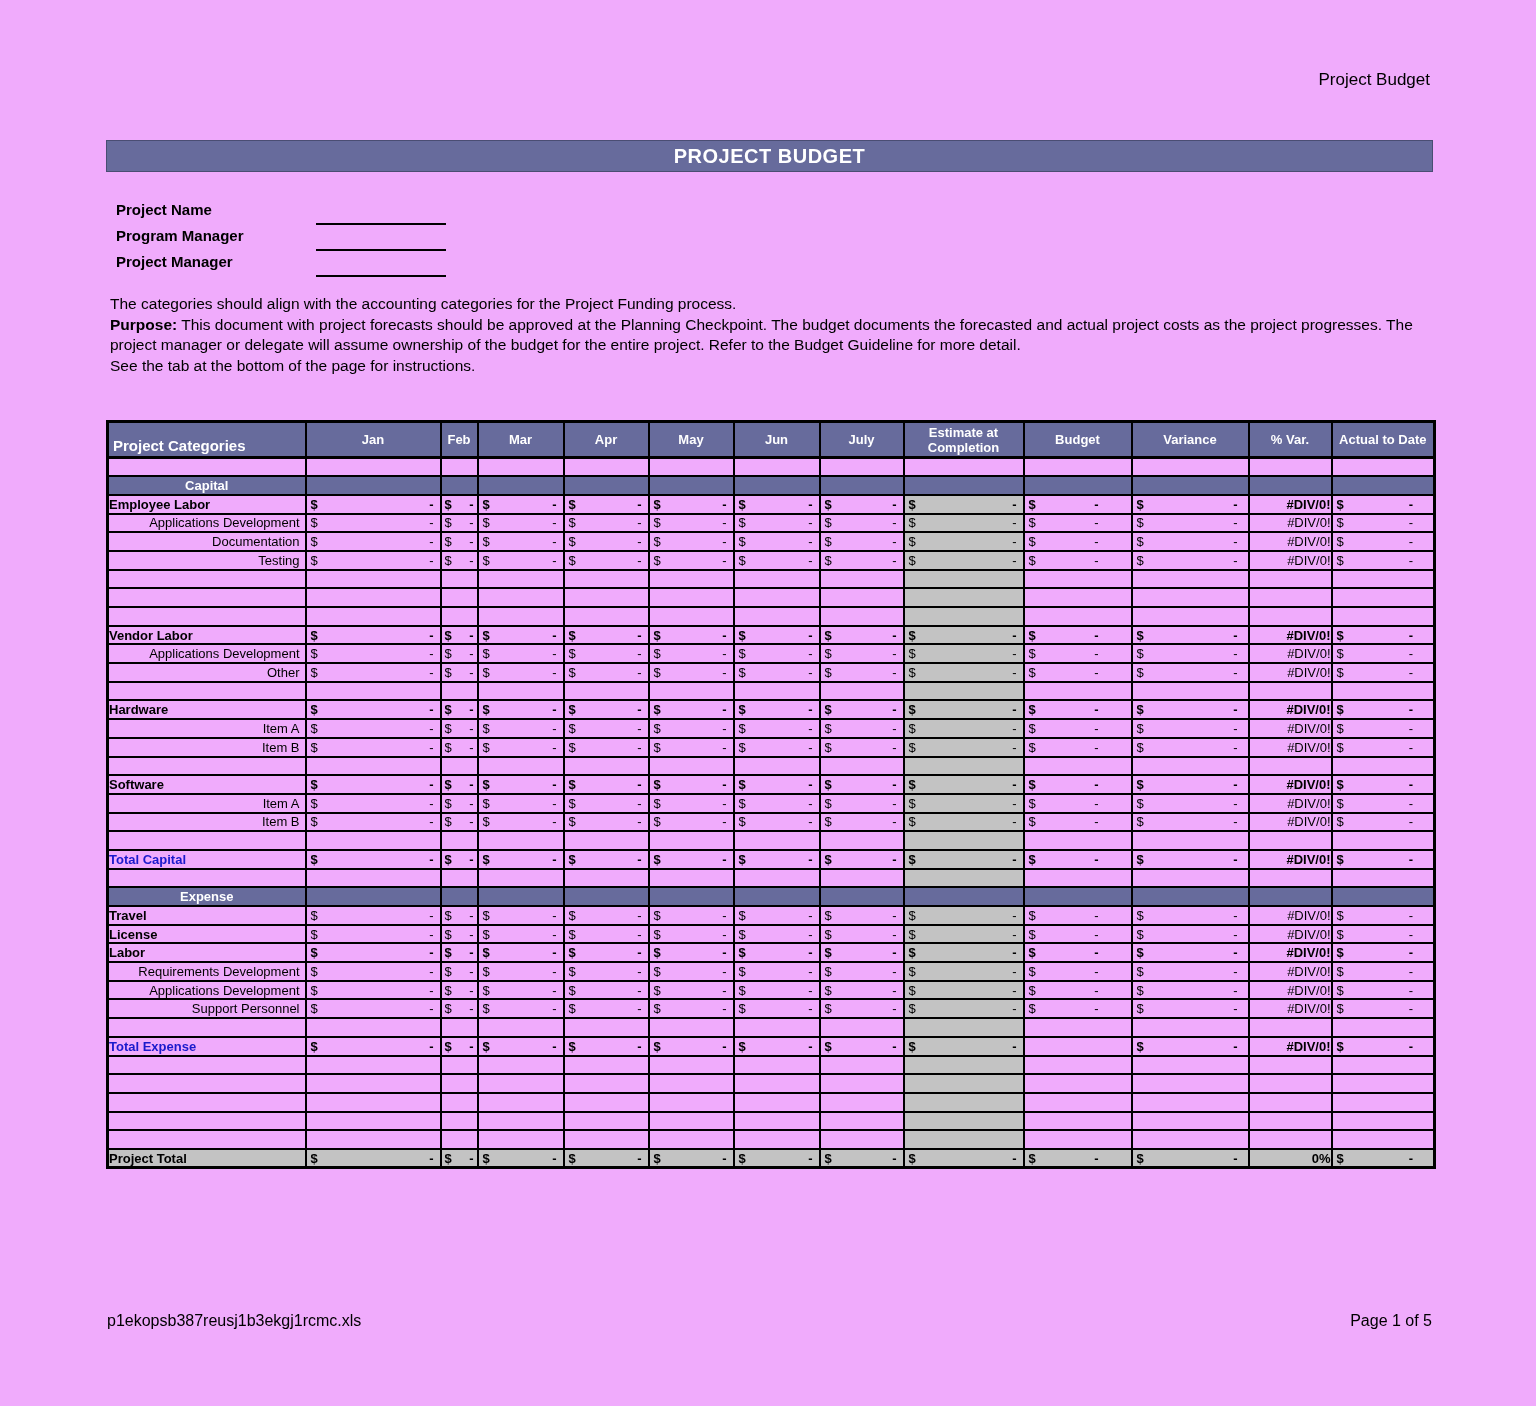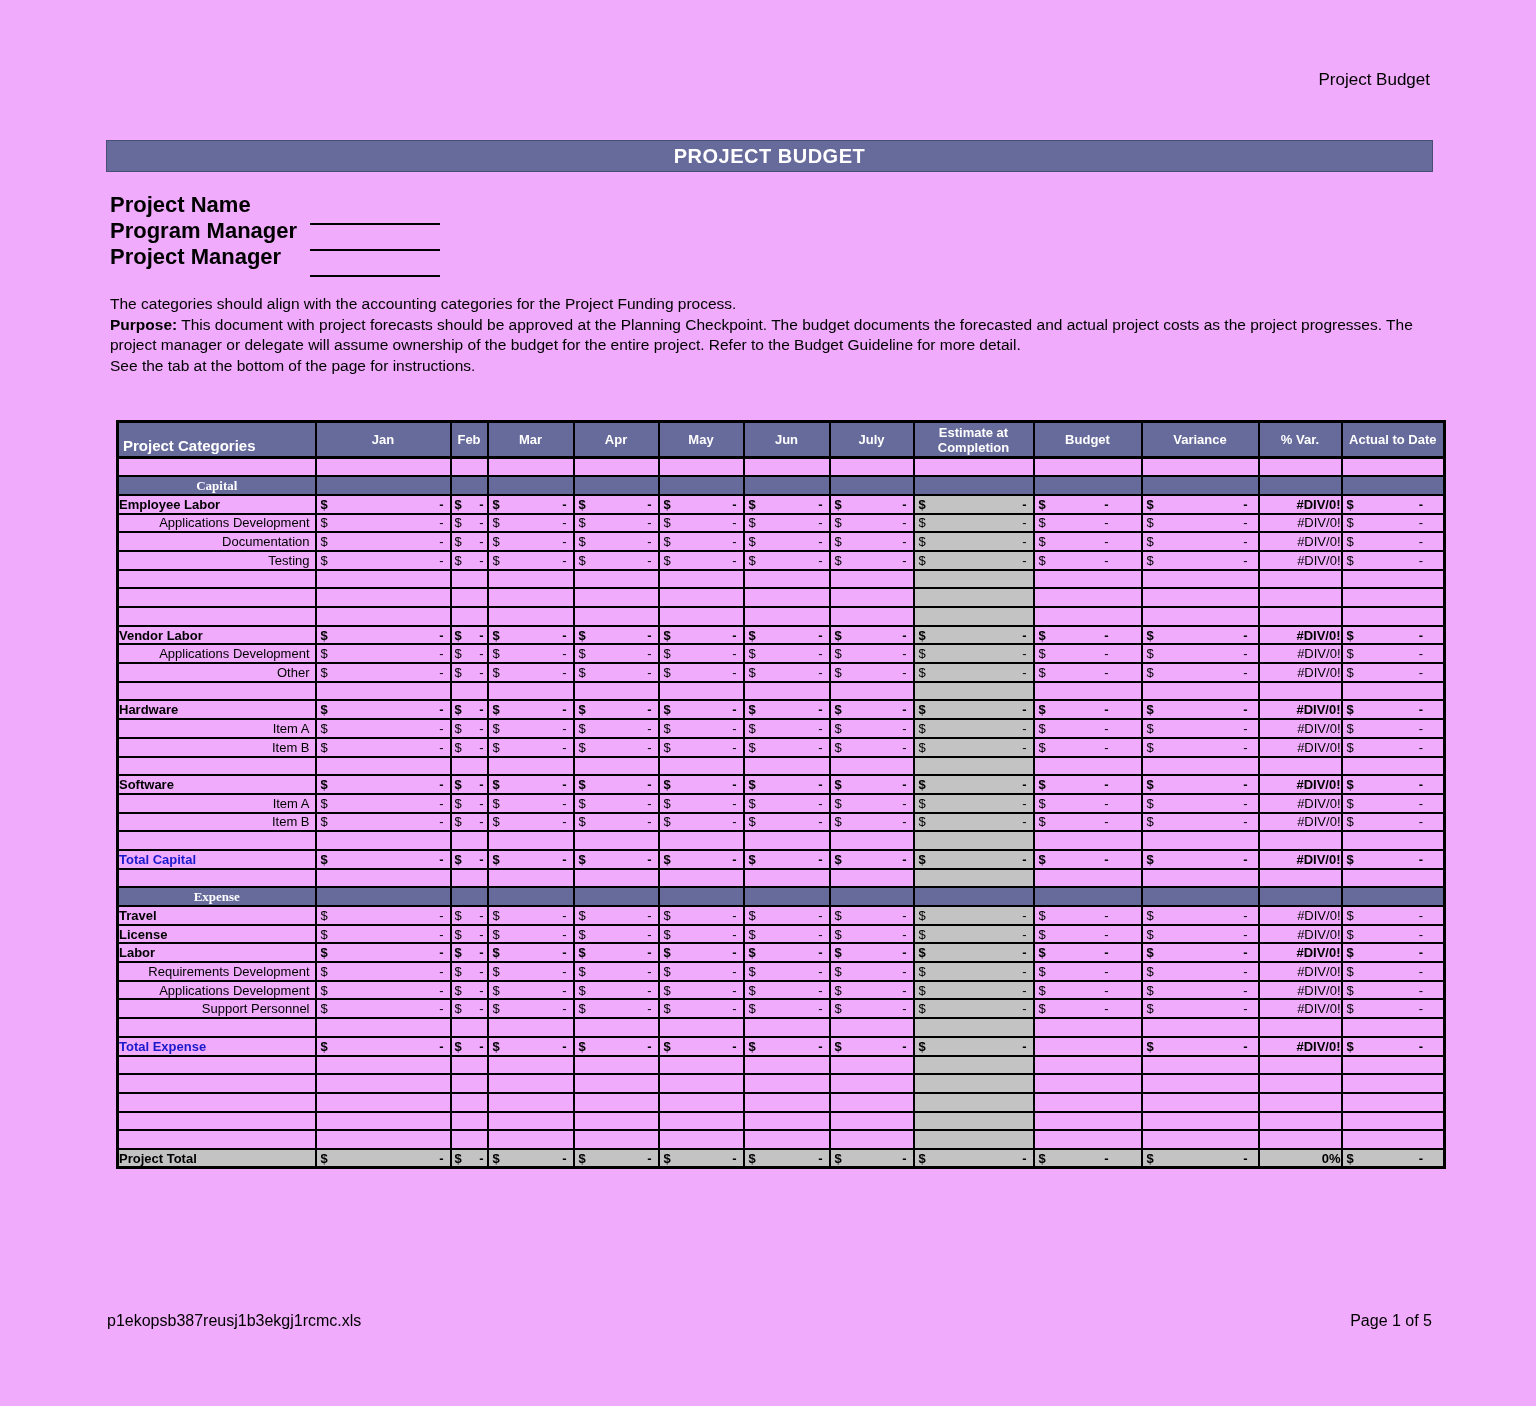--- a/index.html
+++ b/index.html
@@ -15,48 +15,48 @@
   }
   .corner-title{position:absolute;top:70px;right:106px;font-size:17px;}
   .banner{
     position:absolute;left:106px;top:140px;width:1327px;height:32px;
     background:var(--purple);display:flex;align-items:center;justify-content:center;
     border:1px solid #4a4d73;box-sizing:border-box;
   }
   .banner span{color:#fff;font-weight:bold;font-size:20px;letter-spacing:.5px;}
   .fields{position:absolute;left:110px;top:192px;}
   .field-row{display:flex;height:26px;align-items:flex-end;}
-  .field-label{font-size:22px;font-weight:bold;width:200px;}
+  .field-label{font-size:15px;font-weight:bold;width:200px;margin-left:6px;}
   .field-line{width:130px;border-bottom:2px solid #000;transform:translateY(7px);}
   .purpose{position:absolute;left:110px;top:294px;width:1332px;font-size:15.5px;line-height:20.5px;}
   .purpose p{margin:0;}
 
   table.budget{
-    position:absolute;left:116px;top:420px;border-collapse:collapse;table-layout:fixed;
+    position:absolute;left:106px;top:420px;border-collapse:collapse;table-layout:fixed;
     border:3px solid #000;
   }
   table.budget th,table.budget td{
     border:2px solid #000;padding:0;font-size:13px;overflow:hidden;white-space:nowrap;
     box-sizing:border-box;vertical-align:middle;
   }
   table.budget thead th{
     background:var(--purple);color:#fff;font-weight:bold;height:36px;text-align:center;
     line-height:15px;white-space:normal;border-bottom:3px solid #000;
   }
   table.budget thead th.cat{
     text-align:left;vertical-align:bottom;font-size:15px;padding:0 0 3px 4px;
   }
   table.budget tbody td{height:18.7px;}
   tr.r-spacer td{height:21px;}
   .lbl{padding-left:3px;}
   tr.r-category td.lbl{font-weight:bold;margin-top:16px;}
   tr.r-sub td.lbl{text-align:right;padding-right:5px;padding-left:0;}
   tr.r-total td.lbl{font-weight:bold;color:var(--blue);}
   tr.r-grand td.lbl{font-weight:bold;}
-  tr.r-section td{background:var(--purple);font-family:Liberation Serif, serif;}
+  tr.r-section td{background:var(--purple);}
   tr.r-section td.lbl{color:#fff;font-weight:bold;text-align:center;padding-left:0;}
   td.gray{background:var(--gray);}
   tr.r-grand td{background:var(--gray);}
   .cur{float:left;padding-left:4px;}
   .dash{float:right;}
   .c-jan .dash,.c-mar .dash,.c-apr .dash,.c-may .dash,.c-jun .dash,.c-jul .dash{padding-right:6px;}
   .c-feb .cur{padding-left:3px;}
   .c-feb .dash{padding-right:3px;}
   .c-eac .dash{padding-right:6px;}
   .c-budget .dash{padding-right:32px;}

